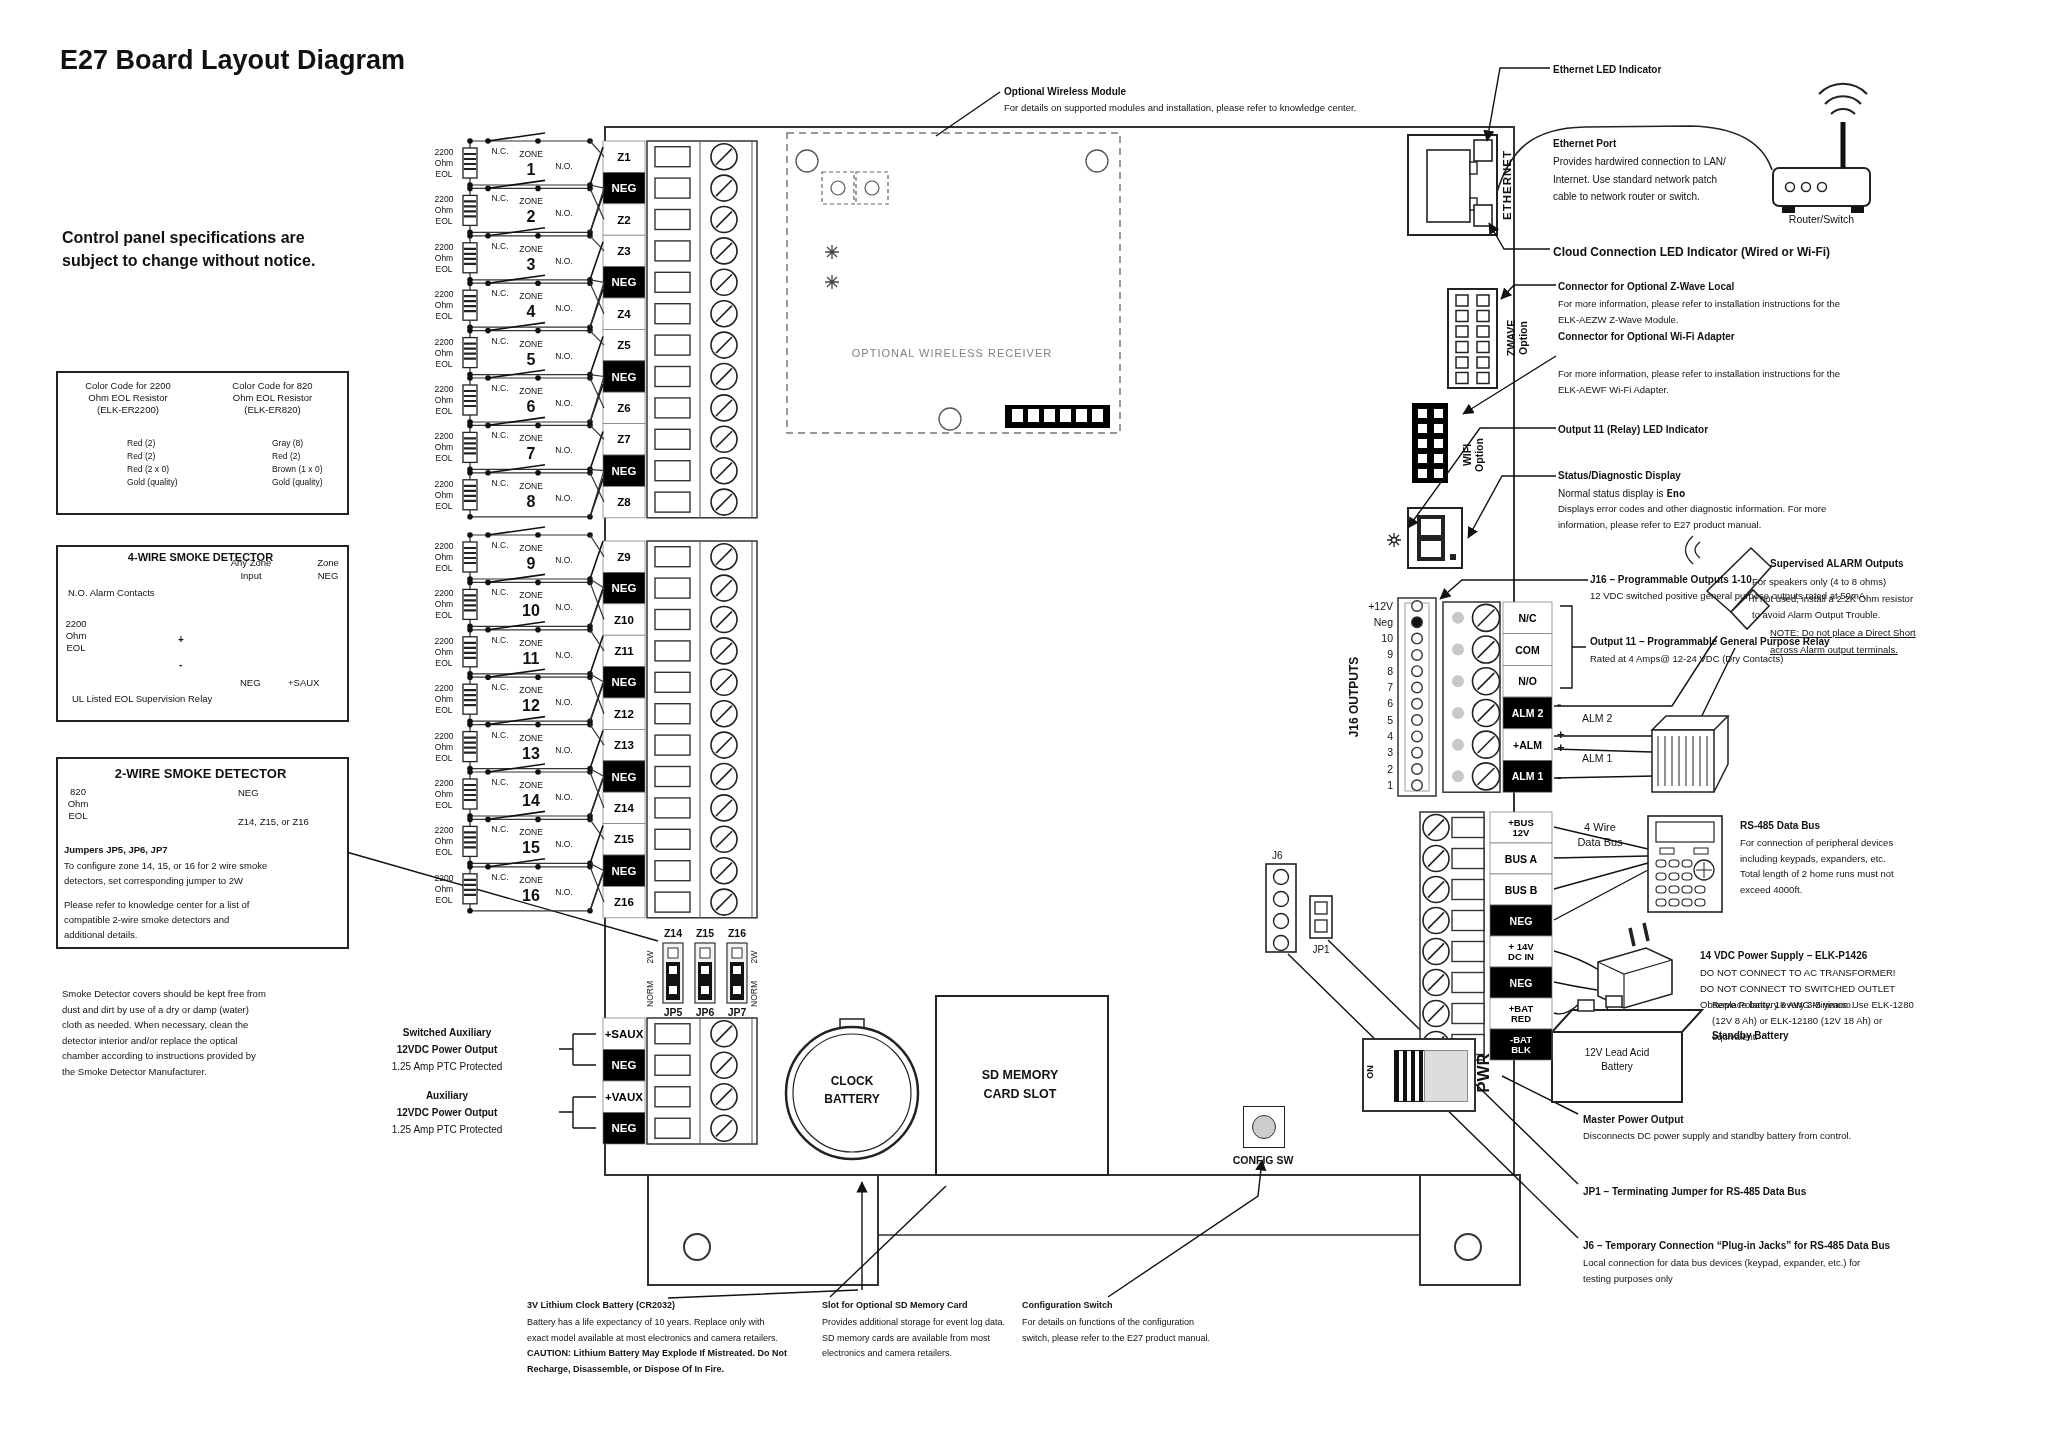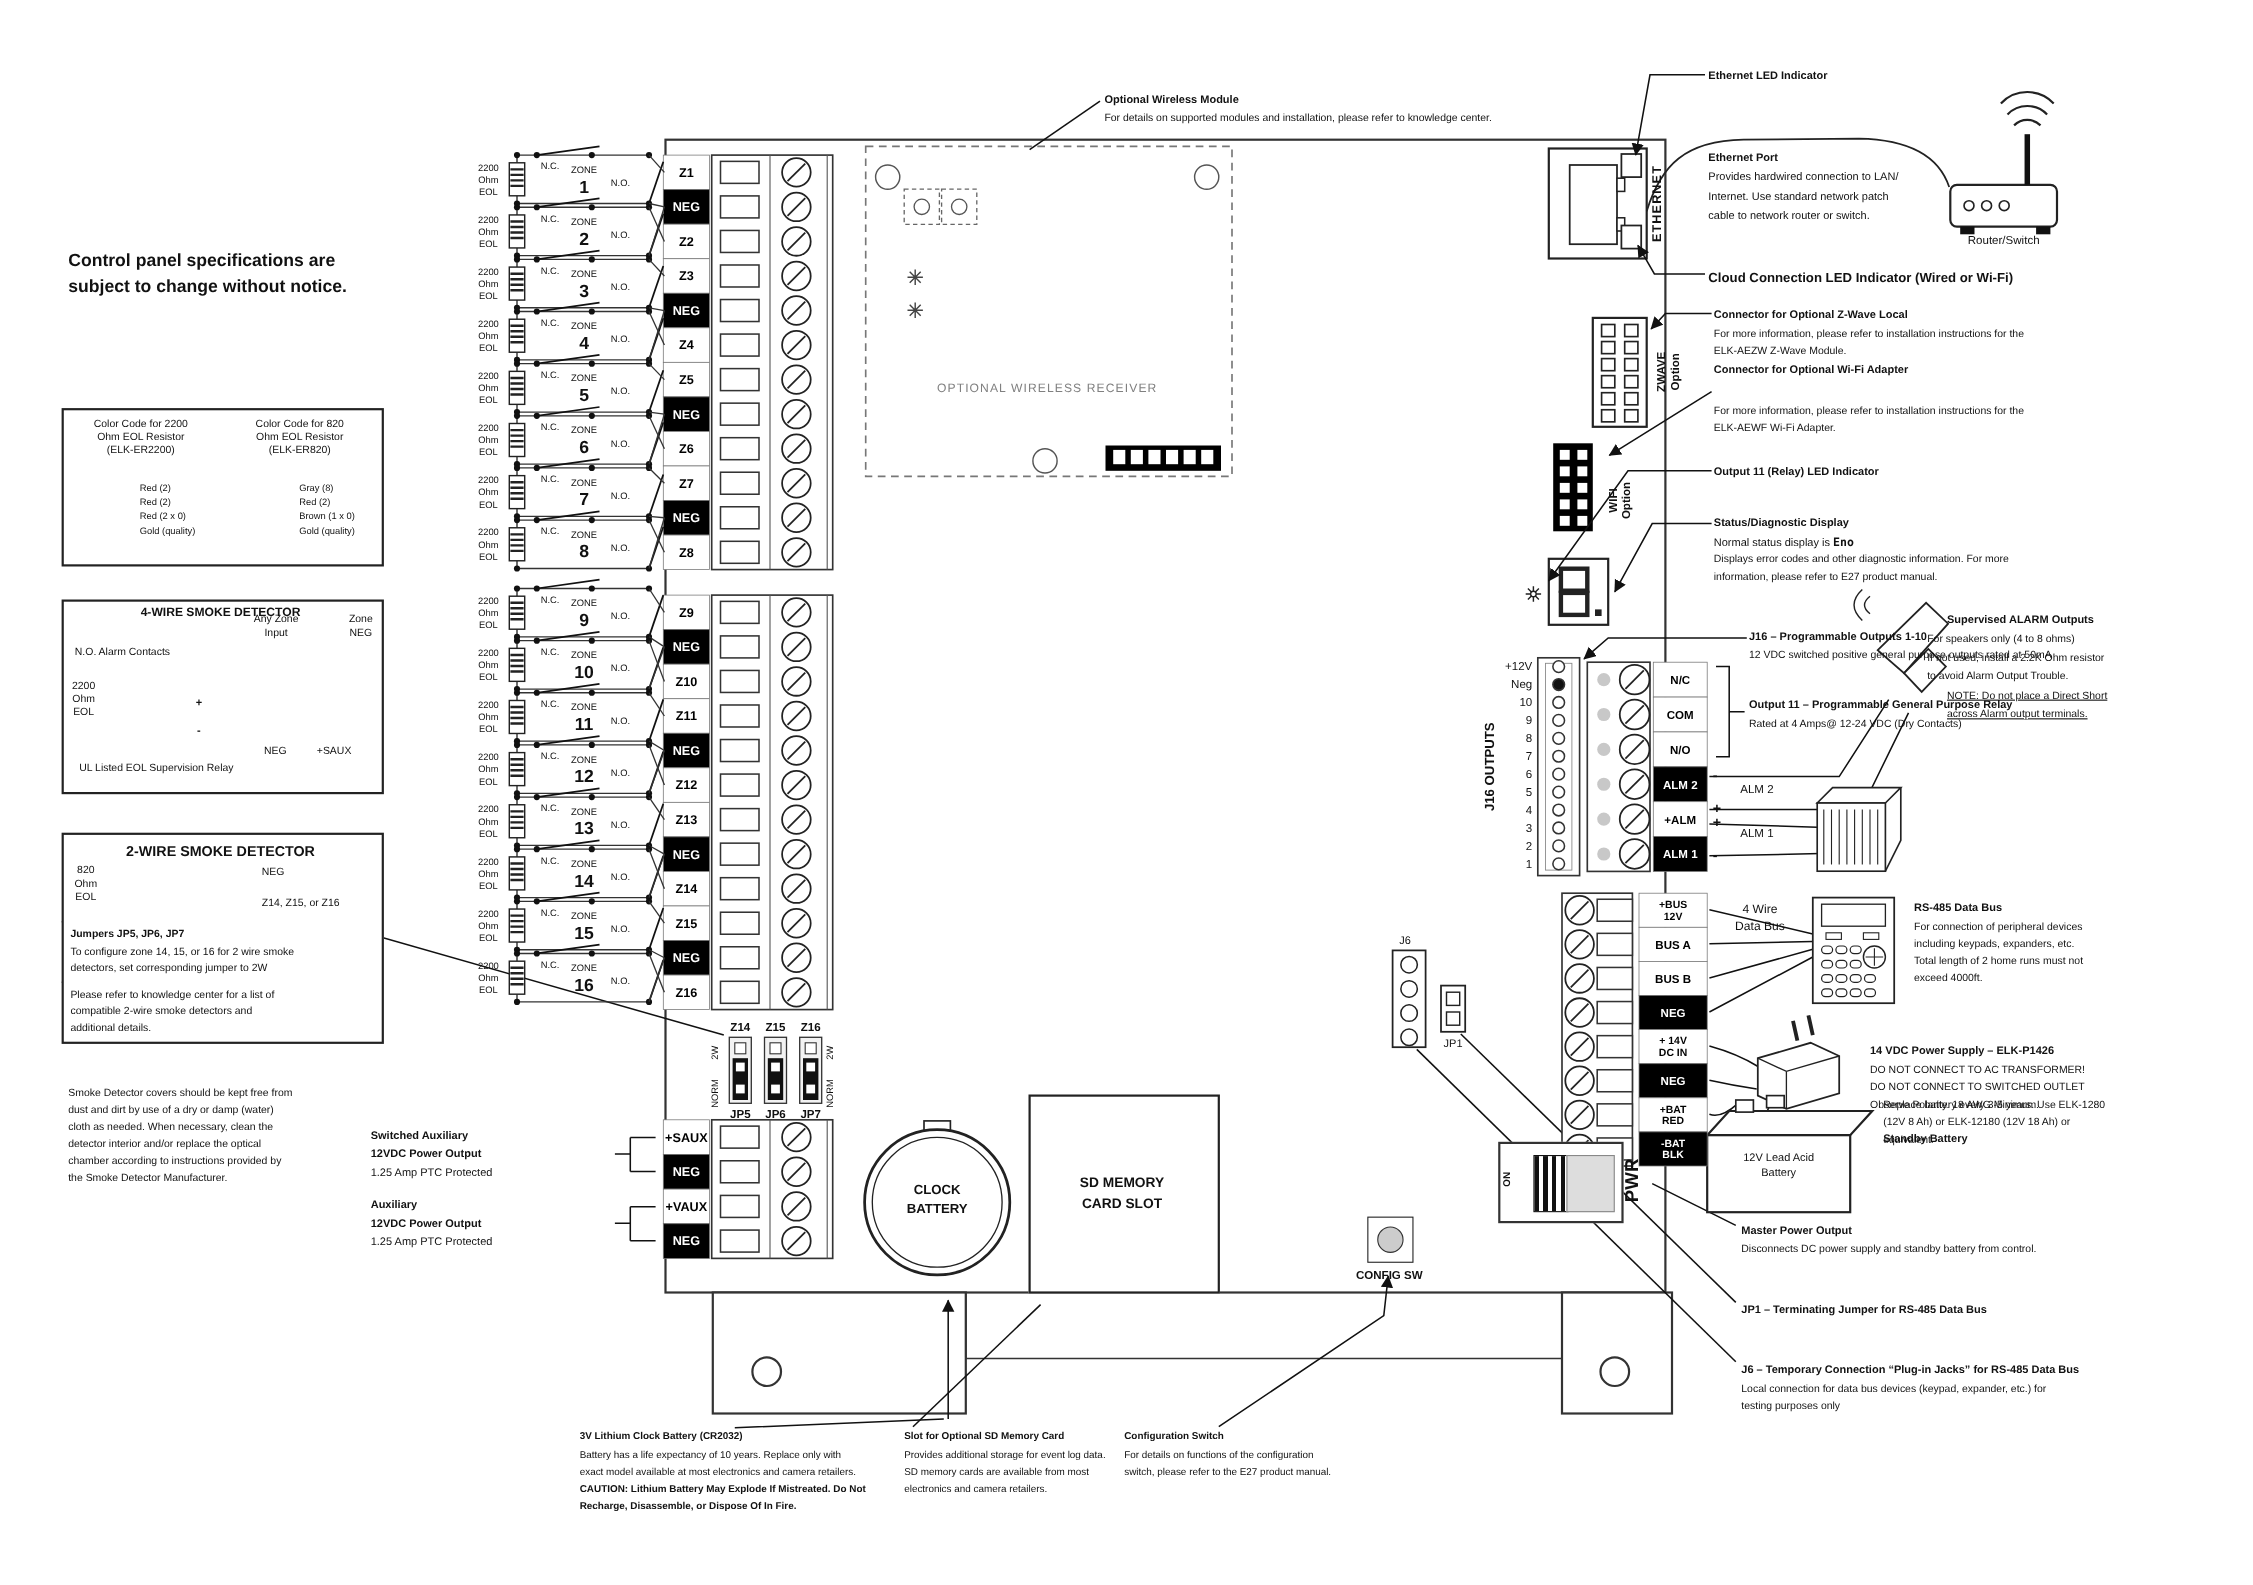--- a/index.html
+++ b/index.html
@@ -2,21 +2,21 @@
 <html><head>
 <meta charset="utf-8">
 <style>
   html,body{margin:0;padding:0;background:#fff}
   #wrap{position:relative;width:2048px;height:1441px;background:#fff;color:#111;
         font-family:"Liberation Sans",sans-serif;overflow:hidden}
   #lines{position:absolute;left:0;top:0;z-index:1}
   .t{position:absolute;z-index:3;white-space:pre-line;line-height:1.55}
   .b{font-weight:bold}
   .c{text-align:center}
-  .r{text-align:left}
+  .r{text-align:center}
   .u{text-decoration:underline}
   .rot{transform:rotate(-90deg)}
   .box{position:absolute;z-index:2;border:2px solid #222;background:#fff}
   .seg{font-family:"DejaVu Sans Mono",monospace;font-weight:bold}
   svg text{font-family:"Liberation Sans",sans-serif}
 </style>
 </head>
 <body>
 
 <div id="wrap">
@@ -948,20 +948,21 @@
           <rect x="733" y="986" width="8" height="8" fill="#fff"></rect>
           <text x="737" y="1016" font-size="10.5" text-anchor="middle" font-weight="bold" fill="#111">JP7</text>
           <text x="653" y="957" font-size="8.5" text-anchor="middle" font-weight="normal" fill="#111" transform="rotate(-90 653 957)">2W</text>
           <text x="653" y="994" font-size="8.5" text-anchor="middle" font-weight="normal" fill="#111" transform="rotate(-90 653 994)">NORM</text>
           <text x="757" y="957" font-size="8.5" text-anchor="middle" font-weight="normal" fill="#111" transform="rotate(-90 757 957)">2W</text>
           <text x="757" y="994" font-size="8.5" text-anchor="middle" font-weight="normal" fill="#111" transform="rotate(-90 757 994)">NORM</text>
         </g>
       </g>
 </svg>
 
+<div class="t b" style="left:60px;top:40px;font-size:27px">E27 Board Layout Diagram</div>
 <div class="t b" style="left:62px;top:226px;font-size:16px;line-height:23px">Control panel specifications are
 subject to change without notice.</div>
 
 <div class="box" style="left:56px;top:371px;width:289px;height:140px"></div>
 <div class="t c" style="left:58px;top:380px;width:140px;font-size:9.5px;line-height:12px">Color Code for 2200
 Ohm EOL Resistor
 (ELK-ER2200)</div>
 <div class="t" style="left:127px;top:437px;font-size:8.5px;line-height:13px">Red (2)
 Red (2)
 Red (2 x 0)

